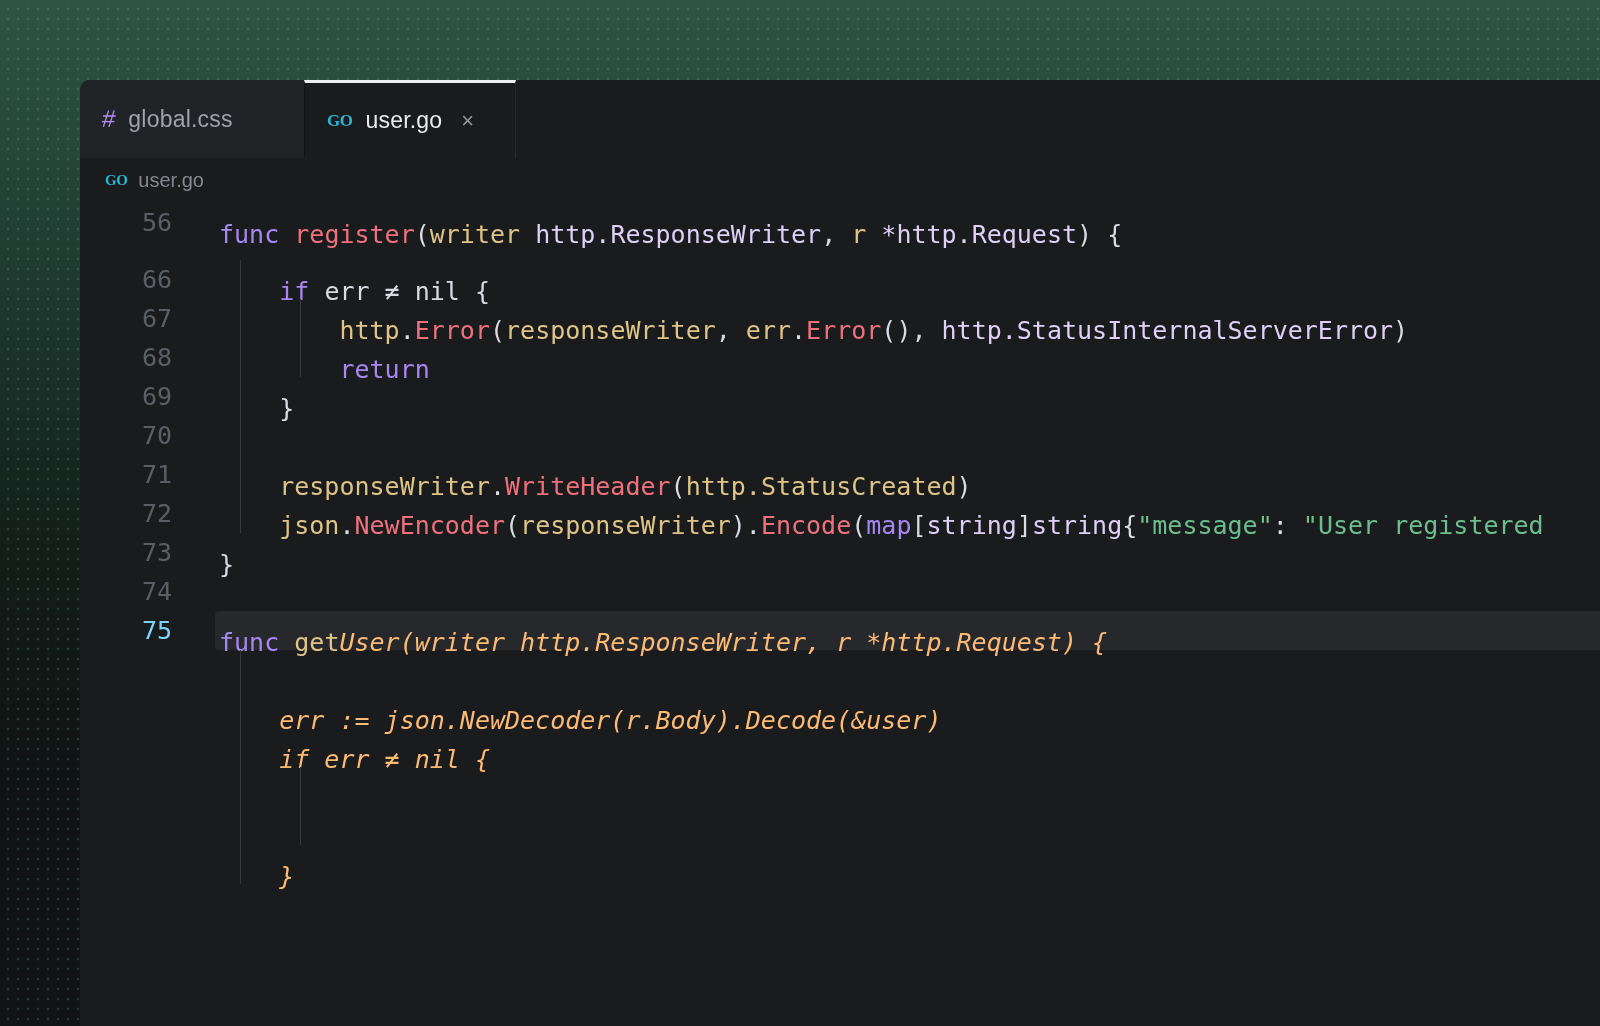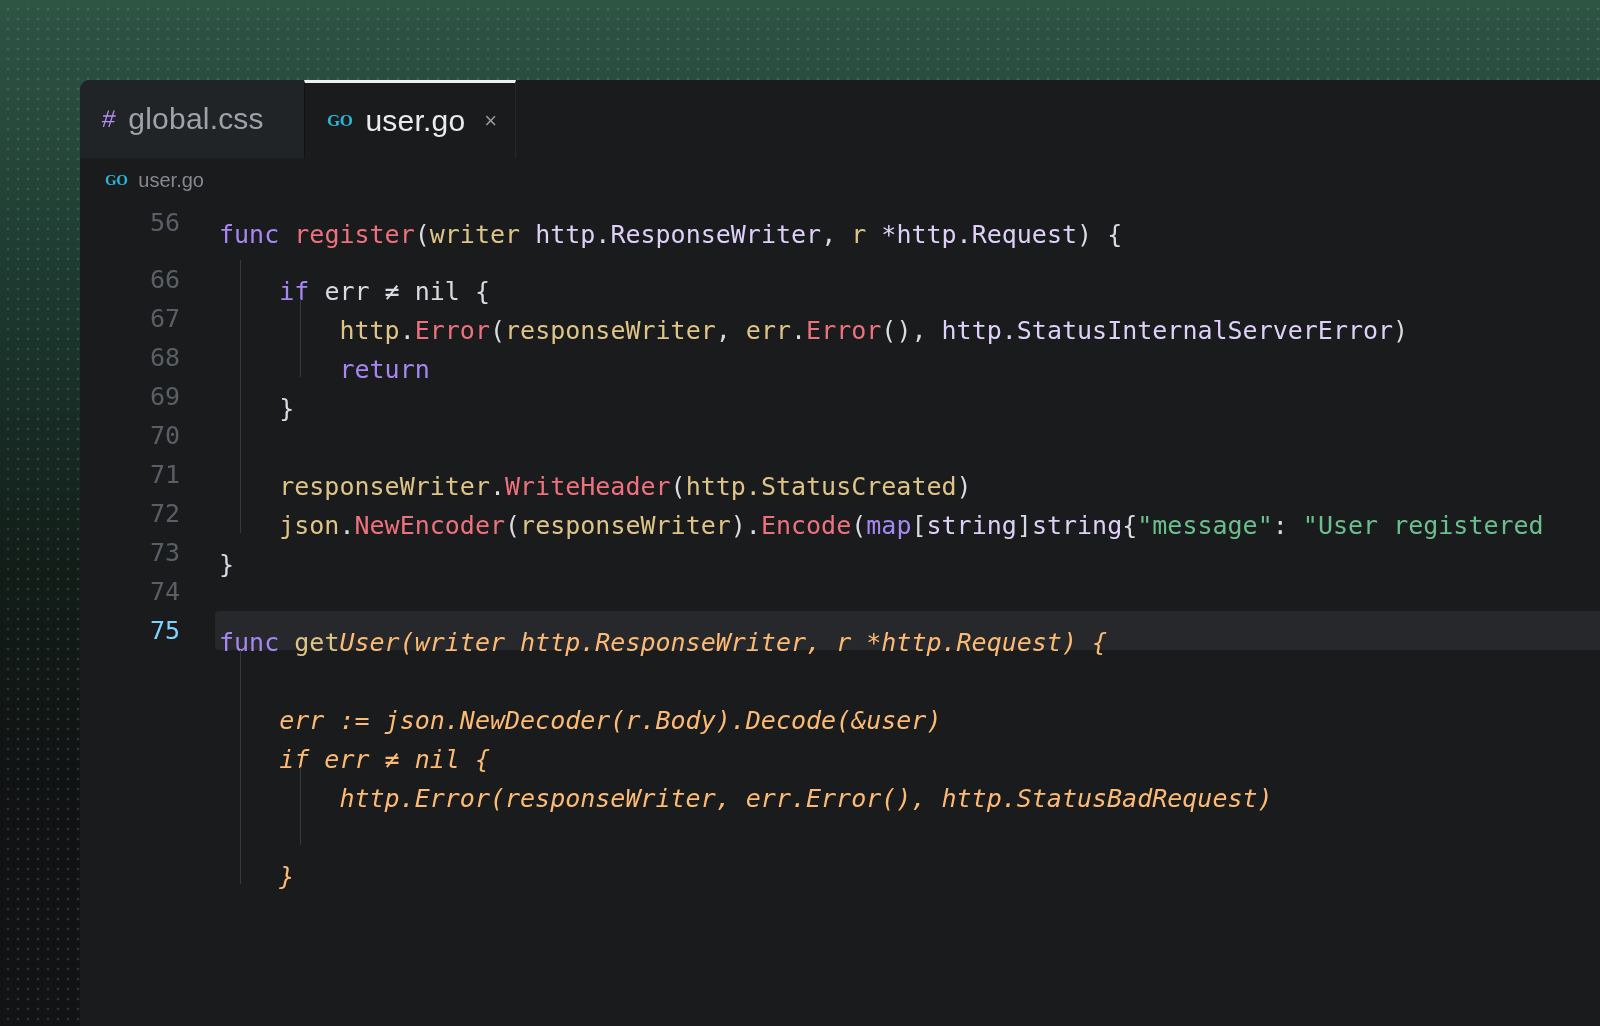--- a/index.html
+++ b/index.html
@@ -27,21 +27,21 @@
   .tab{display:flex;align-items:center;padding:0 22px;gap:13px;cursor:pointer;}
   .tab.inactive{
     background:#212426;border-radius:10px 0 0 0;width:224px;
   }
   .tab.active{
     background:#191b1d;width:212px;
     border-top:3px solid #eef1f3;
     border-left:1px solid #101213;
     border-right:1px solid #26292c;
   }
-  .tab-label{font-size:30px;letter-spacing:0.2px;}
+  .tab-label{font-size:23px;letter-spacing:0.2px;}
   .tab.inactive .tab-label{color:#9fa3a9;}
   .tab.active .tab-label{color:#e9ebee;}
   .hash-icon{color:#b38ef3;font-size:24px;font-weight:400;transform:skewX(-6deg);}
   .go-icon{
     color:#2bb5d5;font-weight:bold;font-size:17px;letter-spacing:-0.5px;
     font-family:Liberation Serif, serif;
   }
   .close-icon{color:#94979c;font-size:22px;margin-left:6px;line-height:1;}
 
   
@@ -53,21 +53,21 @@
   .code-area{
     position:relative;margin-top:1px;
     font-family:"DejaVu Sans Mono", monospace;font-size:25px;
   }
   .code-row{position:relative;height:39px;line-height:39px;white-space:pre;}
   .code-row.current::before{
     content:"";position:absolute;left:135px;right:0;top:0;bottom:0;
     background:#26282b;border-radius:4px 0 0 4px;
   }
   .gutter{
-    position:absolute;left:12px;width:88px;text-align:right;color:#5a5f66;
+    position:absolute;left:4px;width:88px;text-align:right;color:#5a5f66;
   }
   .code-row.current .gutter{color:#7dd3fc;}
   .guide{position:absolute;top:0;bottom:0;width:1px;background:#35383c;}
   .guide.g1{left:160px;}
   .guide.g2{left:220px;}
   .code-text{position:absolute;left:139px;top:12px;white-space:pre;}
 
   .tok-kw{color:#a787f2;}
   .tok-fn{color:#ef717d;}
   .tok-var{color:#dfc487;}
@@ -109,19 +109,19 @@
         <div class="code-row"><span class="gutter">69</span><i class="guide g1"></i><span class="code-text">    <span class="tok-def">}</span></span></div>
         <div class="code-row"><span class="gutter">70</span><i class="guide g1"></i><span class="code-text"></span></div>
         <div class="code-row"><span class="gutter">71</span><i class="guide g1"></i><span class="code-text">    <span class="tok-var">responseWriter</span><span class="tok-def">.</span><span class="tok-fn">WriteHeader</span><span class="tok-def">(</span><span class="tok-var">http.StatusCreated</span><span class="tok-def">)</span></span></div>
         <div class="code-row"><span class="gutter">72</span><i class="guide g1"></i><span class="code-text">    <span class="tok-var">json</span><span class="tok-def">.</span><span class="tok-fn">NewEncoder</span><span class="tok-def">(</span><span class="tok-var">responseWriter</span><span class="tok-def">).</span><span class="tok-fn">Encode</span><span class="tok-def">(</span><span class="tok-kw">map</span><span class="tok-def">[</span><span class="tok-type">string</span><span class="tok-def">]</span><span class="tok-type">string</span><span class="tok-def">{</span><span class="tok-str">"message"</span><span class="tok-def">: </span><span class="tok-str">"User registered</span></span></div>
         <div class="code-row"><span class="gutter">73</span><span class="code-text"><span class="tok-def">}</span></span></div>
         <div class="code-row"><span class="gutter">74</span><span class="code-text"></span></div>
         <div class="code-row current"><span class="gutter">75</span><span class="code-text"><span class="tok-kw">func</span><span class="tok-def"> </span><span class="tok-var">get</span><span class="tok-ghost">User(writer http.ResponseWriter, r *http.Request) {</span></span></div>
         <div class="code-row"><span class="gutter"></span><i class="guide g1"></i></div>
         <div class="code-row"><span class="gutter"></span><i class="guide g1"></i><span class="code-text">    <span class="tok-ghost">err := json.NewDecoder(r.Body).Decode(&amp;user)</span></span></div>
         <div class="code-row"><span class="gutter"></span><i class="guide g1"></i><span class="code-text">    <span class="tok-ghost">if err ≠ nil {</span></span></div>
-        <div class="code-row"><span class="gutter"></span><i class="guide g1"></i><i class="guide g2"></i><span class="code-text">        <span class="tok-ghost">http.Error(responseWriter, err.Error(), http.StatusBadRequest)</span></span></div>
+        <div class="code-row"><span class="gutter"></span><i class="guide g1"></i><i class="guide g2"></i></div>
         <div class="code-row"><span class="gutter"></span><i class="guide g1"></i><i class="guide g2"></i></div>
         <div class="code-row"><span class="gutter"></span><i class="guide g1"></i><span class="code-text">    <span class="tok-ghost">}</span></span></div>
       </div>
   </div>
 
 </div>
 
 </body></html>

